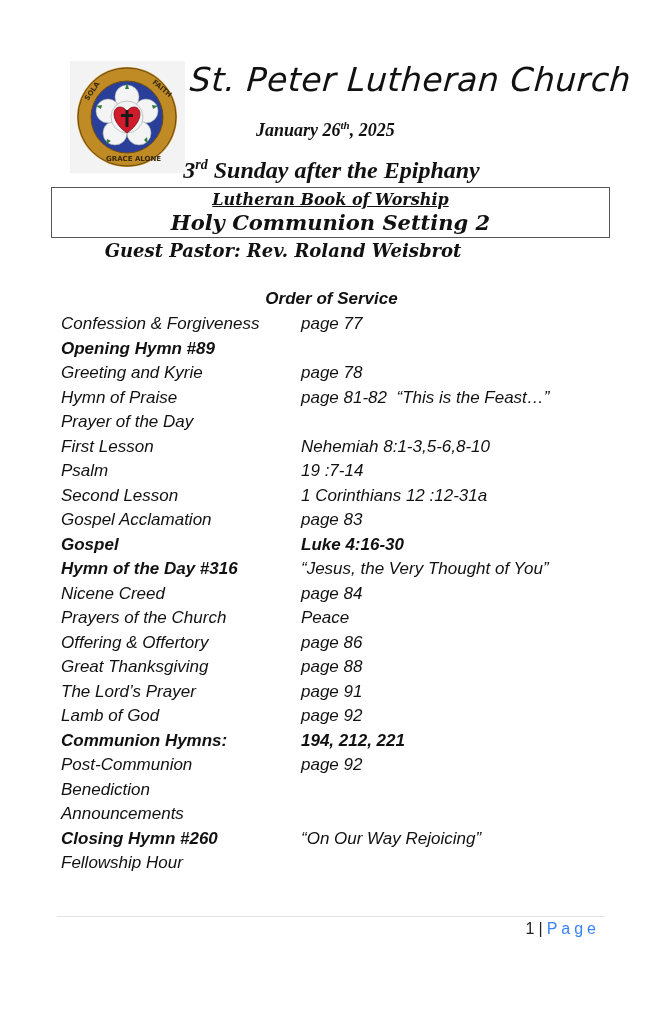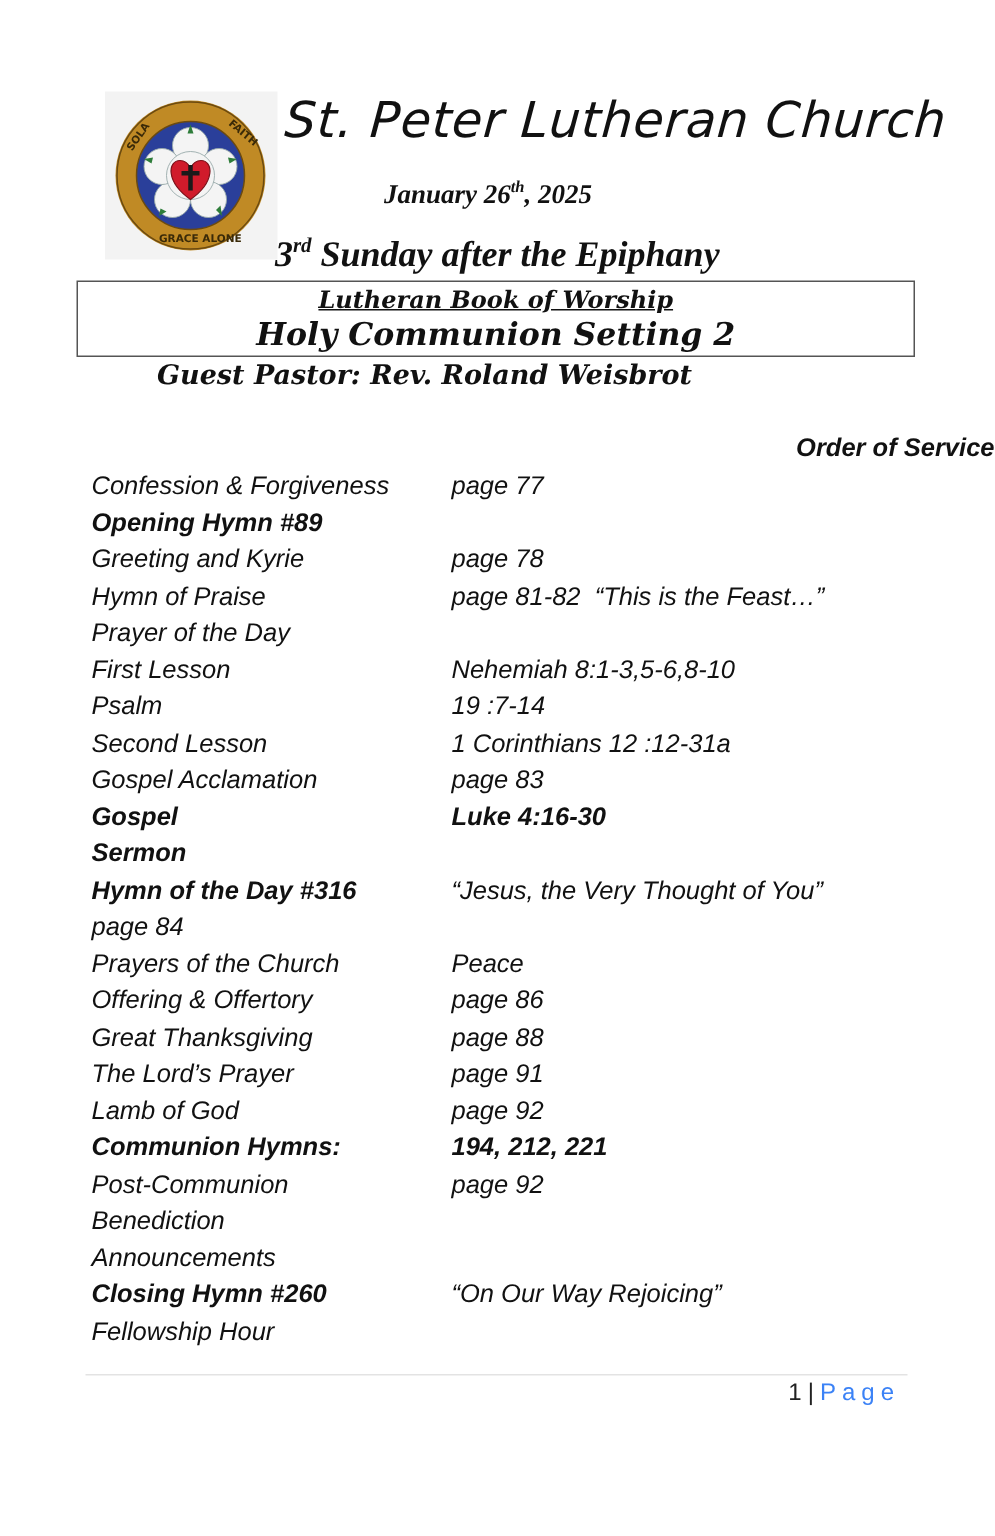--- a/index.html
+++ b/index.html
@@ -15,21 +15,21 @@
 
   .sunday { position: absolute; left: 0; width: 663px; top: 157px; text-align: center; font-family: "Liberation Serif", serif; font-style: italic; font-weight: bold; font-size: 24px; }
   .sunday sup { font-size: 14px; }
 
   .box { position: absolute; left: 51px; top: 187px; width: 559px; height: 51px; border: 1.5px solid #555; box-sizing: border-box; text-align: center; }
   .box .book { font-family: "DejaVu Serif", serif; font-style: italic; font-weight: bold; font-size: 16px; margin-top: 2px; line-height: 20px; text-decoration: underline; }
   .box .setting { font-family: "DejaVu Serif", serif; font-style: italic; font-weight: bold; font-size: 21px; line-height: 26px; }
 
   .pastor { position: absolute; left: 0; width: 566px; top: 240px; text-align: center; font-family: "DejaVu Serif", serif; font-style: italic; font-weight: bold; font-size: 18px; }
 
-  .order-title { position: absolute; left: 0; width: 663px; top: 289px; text-align: right; font-family: "Liberation Sans", sans-serif; font-style: italic; font-weight: bold; font-size: 17px; }
+  .order-title { position: absolute; left: 0; width: 663px; top: 289px; text-align: center; font-family: "Liberation Sans", sans-serif; font-style: italic; font-weight: bold; font-size: 17px; }
 
   .service { position: absolute; left: 61px; top: 312px; width: 560px; }
   .row { display: flex; height: 24.5px; line-height: 24.5px; font-family: "Liberation Sans", sans-serif; font-style: italic; font-size: 17px; }
   .row .item { width: 240px; white-space: nowrap; }
   .row .detail { white-space: pre; }
   .row.bold .item { font-weight: bold; }
   .row .detail.bold { font-weight: bold; }
 
   .footer-rule { position: absolute; left: 57px; top: 916px; width: 548px; height: 1px; background: #e3e3e3; }
   .footer { position: absolute; right: 63px; top: 920px; font-family: "Liberation Sans", sans-serif; font-size: 16px; }
@@ -120,28 +120,25 @@
     </div>
   <div class="row">
       <span class="item">Gospel Acclamation</span>
       <span class="detail">page 83</span>
     </div>
   <div class="row bold">
       <span class="item">Gospel</span>
       <span class="detail bold">Luke 4:16-30</span>
     </div>
   <div class="row bold">
-      <span class="item">Sermon</span>
-      <span class="detail"></span>
-    </div>
-  <div class="row bold">
       <span class="item">Hymn of the Day #316</span>
       <span class="detail">“Jesus, the Very Thought of You”</span>
     </div>
   <div class="row">
+      <span class="item">Nicene Creed</span>
       <span class="detail">page 84</span>
     </div>
   <div class="row">
       <span class="item">Prayers of the Church</span>
       <span class="detail">Peace</span>
     </div>
   <div class="row">
       <span class="item">Offering &amp; Offertory</span>
       <span class="detail">page 86</span>
     </div>

